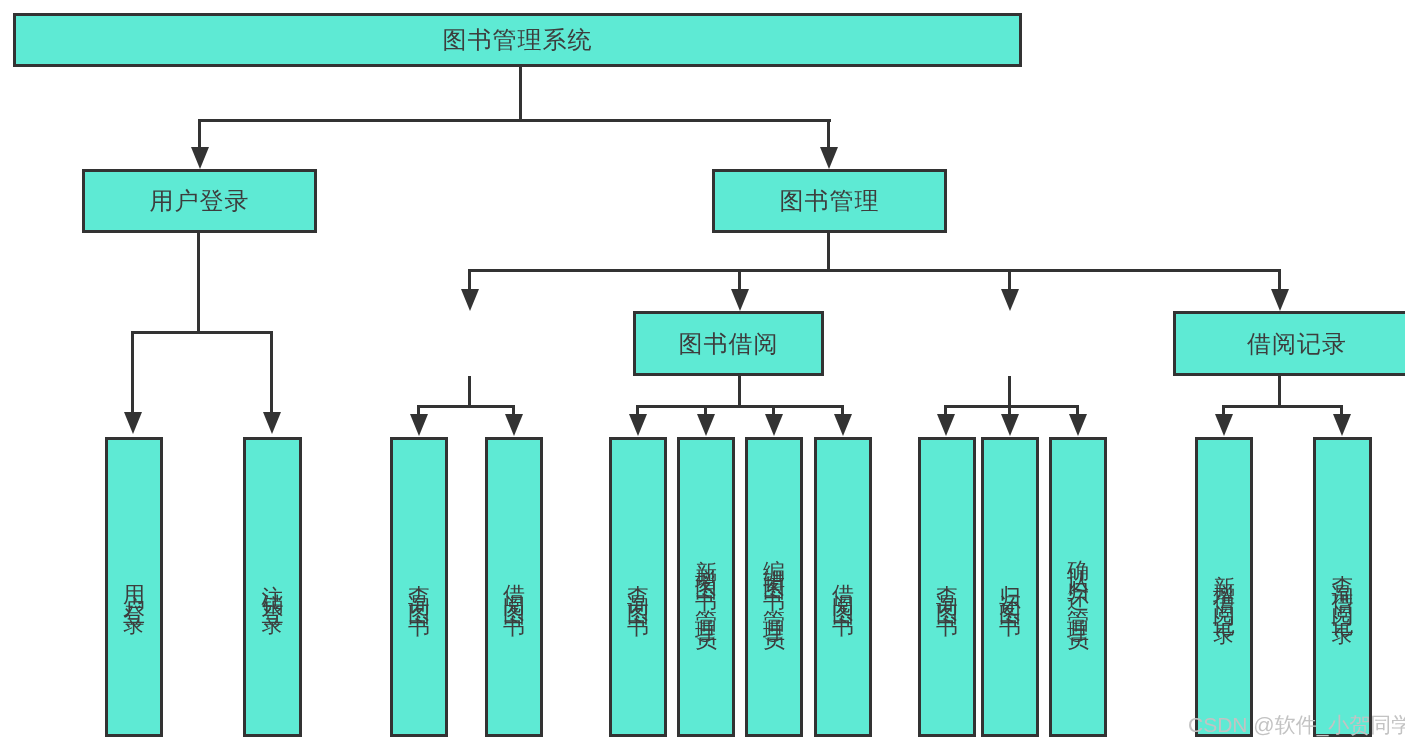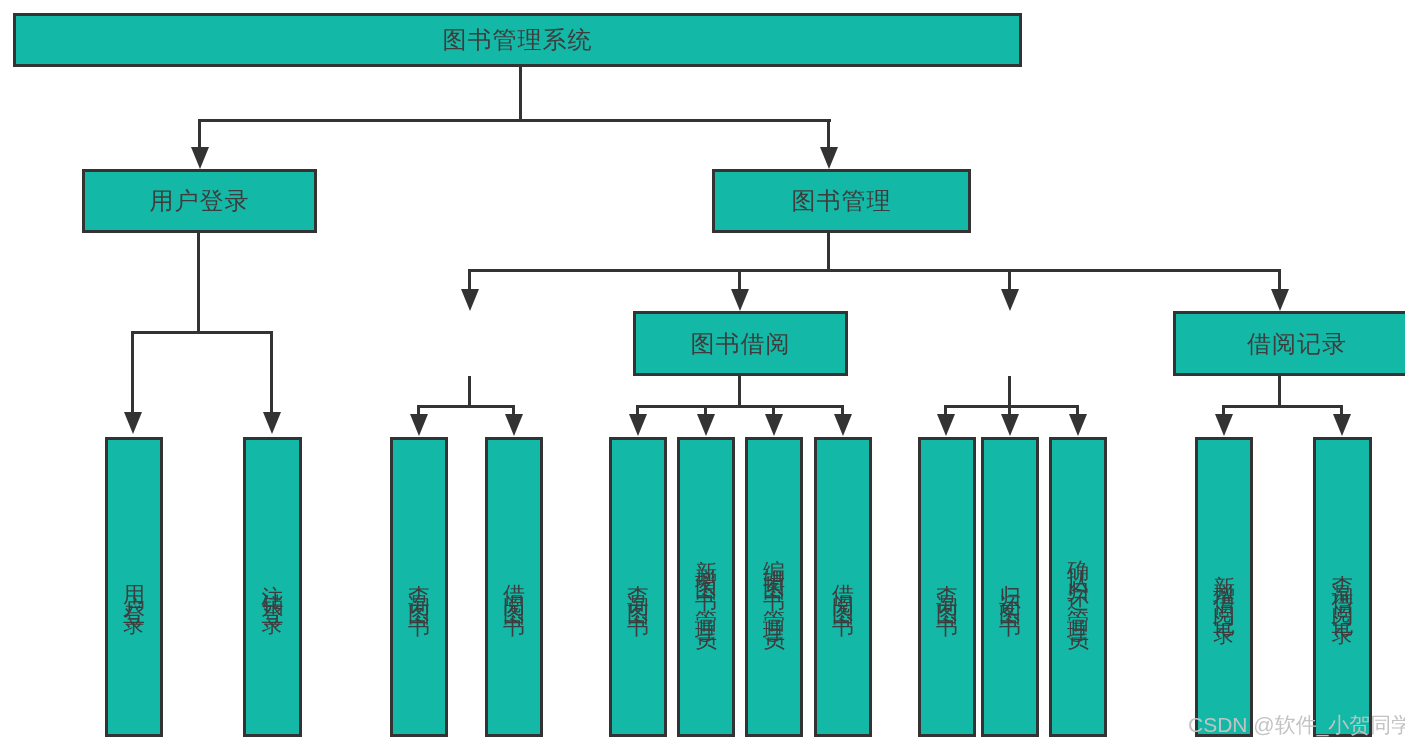--- a/index.html
+++ b/index.html
@@ -12,21 +12,21 @@
   #stage{
     position:relative;
     width:1405px;height:747px;
     background:var(--bg);
     font-family:"Liberation Sans", sans-serif;
     overflow:hidden;
   }
   .box{
     position:absolute;
     border:3px solid var(--line);
-    background:#14b8a6;
+    background:#5eead4;
     box-sizing:border-box;
     display:flex;align-items:center;justify-content:center;
     color:var(--text);
   }
   .hbox{font-size:24px;letter-spacing:1px;}
   .vbox span{
     writing-mode:vertical-rl;
     text-orientation:mixed;
     font-size:22px;
     line-height:1;
@@ -55,26 +55,26 @@
 <div id="stage">
 
   <div class="box hbox" style="left:13px;top:13px;width:1009px;height:54px">
     <span>图书管理系统</span>
   </div>
 
   <div class="box hbox" style="left:82px;top:169px;width:235px;height:64px">
     <span>用户登录</span>
   </div>
 
-  <div class="box hbox" style="left:712px;top:169px;width:259px;height:64px">
+  <div class="box hbox" style="left:712px;top:169px;width:235px;height:64px">
     <span>图书管理</span>
   </div>
 
 
-  <div class="box hbox" style="left:633px;top:311px;width:215px;height:65px">
+  <div class="box hbox" style="left:633px;top:311px;width:191px;height:65px">
     <span>图书借阅</span>
   </div>
 
 
   <div class="box hbox" style="left:1173px;top:311px;width:248px;height:65px">
     <span>借阅记录</span>
   </div>
 
   <div class="box vbox" style="left:105px;top:437px;width:58px;height:300px">
     <span>用户登录</span>

